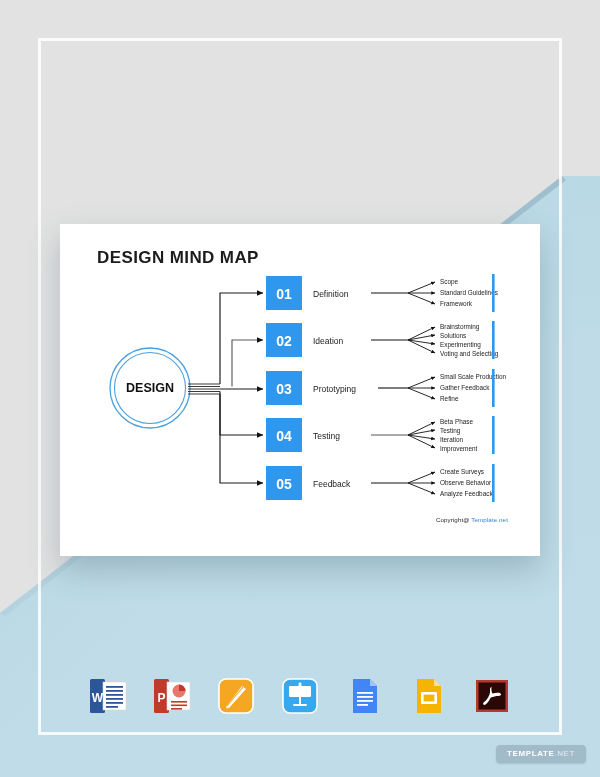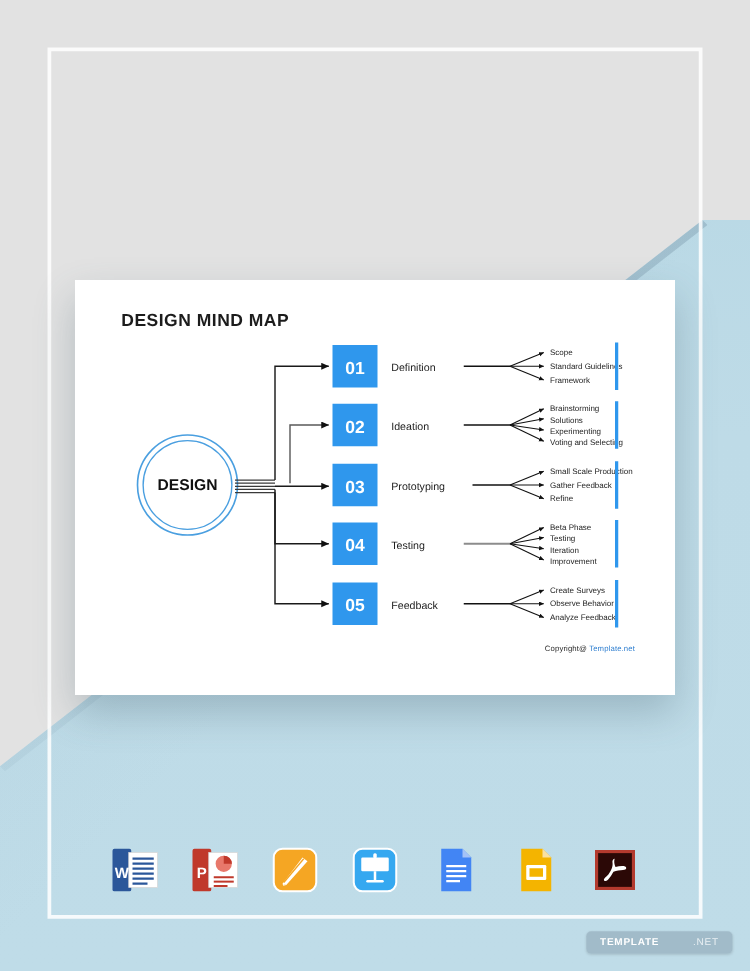--- a/index.html
+++ b/index.html
@@ -45,21 +45,21 @@
     position:absolute;left:60px;top:224px;width:480px;height:332px;
     box-shadow:0 14px 30px rgba(70,95,110,.30);
   }
   .card{
     position:absolute;left:60px;top:224px;width:480px;height:332px;
     background:#ffffff;
   }
 
   .card-title{
     position:absolute;left:37px;top:24px;
-    font-size:14px;font-weight:bold;letter-spacing:.4px;color:#1c1c1c;
+    font-size:17px;font-weight:bold;letter-spacing:.4px;color:#1c1c1c;
   }
 
   
   .diagram{position:absolute;left:0;top:0;width:480px;height:332px;}
 
   .copyright{
     position:absolute;right:32px;top:292px;
     font-size:6.2px;color:#2b2b2b;letter-spacing:.1px;white-space:nowrap;
   }
   .copyright .brand{color:#2f7fd0;}
@@ -74,21 +74,21 @@
   
   .watermark{
     position:absolute;right:14px;bottom:14px;
     background:rgba(150,175,188,.72);
     border-radius:4px;
     padding:4px 11px 5px;
     font-size:8px;font-weight:bold;letter-spacing:.6px;
     color:#ffffff;
     box-shadow:0 1px 2px rgba(0,0,0,.12);
   }
-  .watermark .lite{color:#e8eff3;font-weight:normal;margin-left:27px;}
+  .watermark .lite{color:#e8eff3;font-weight:normal;}
 </style>
 </head>
 <body>
 
 <div id="stage">
 
   <div class="bg-gray"></div>
   <div class="bg-blue"></div>
   <div class="bg-blue-dark"></div>
   <div class="diag-edge"></div>

